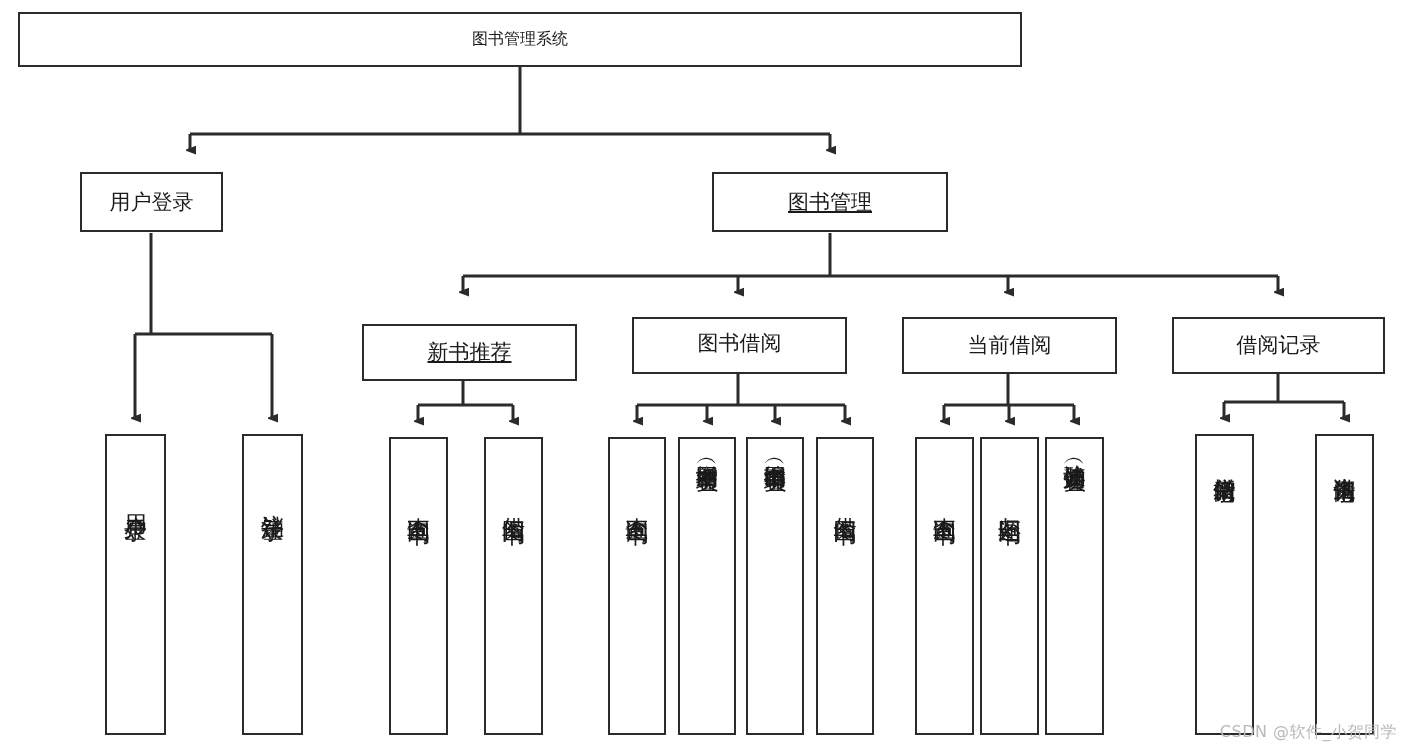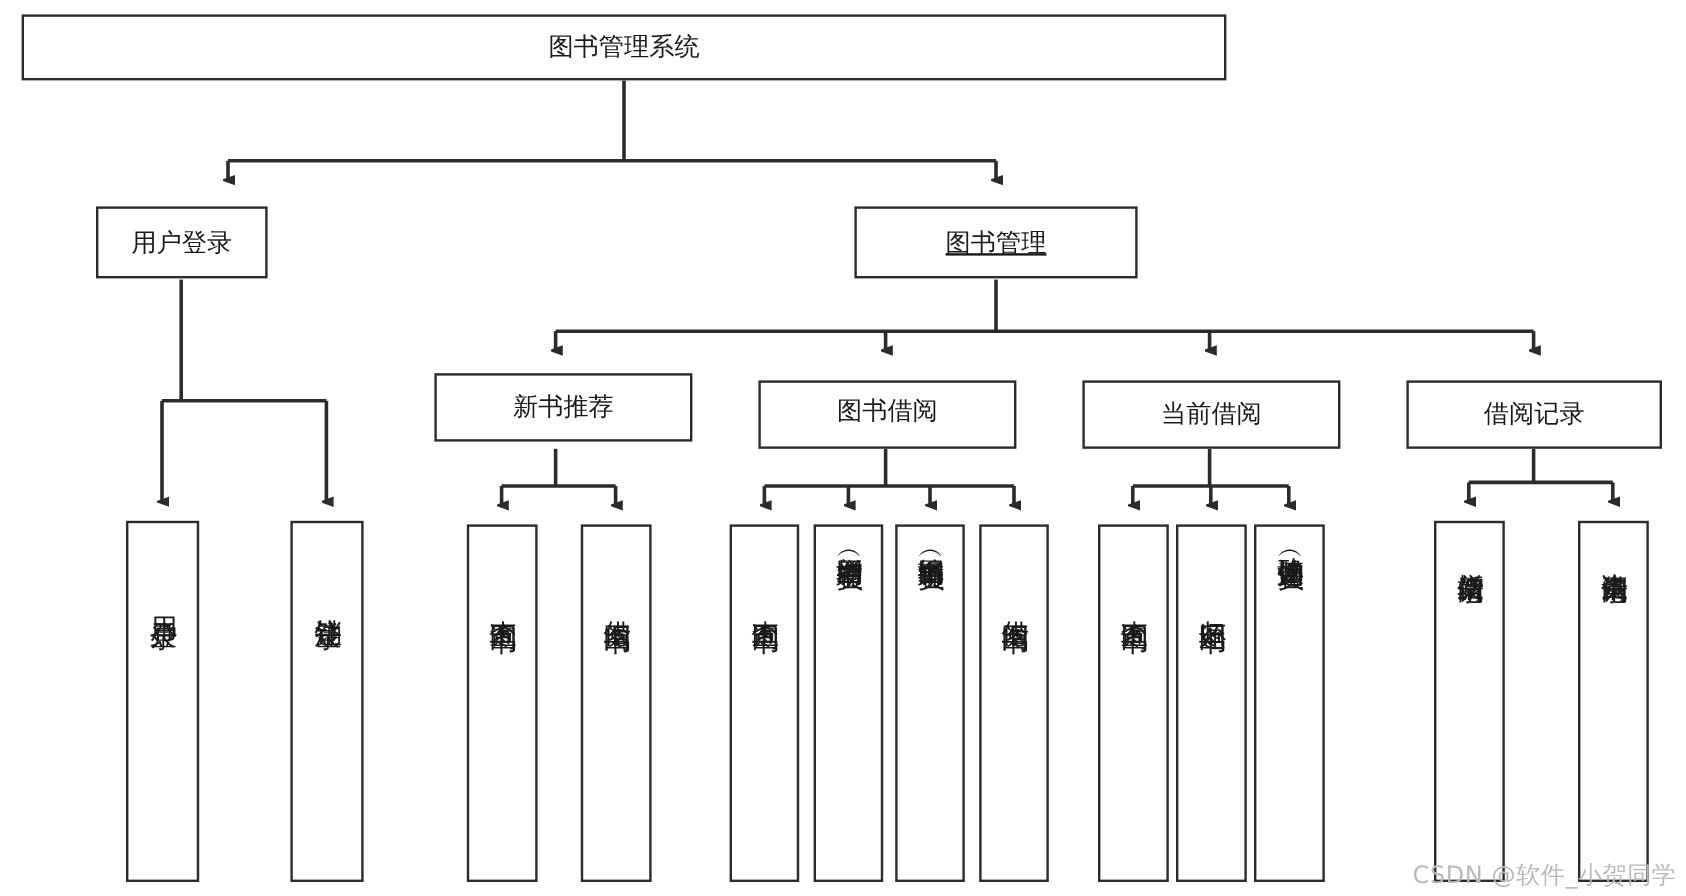--- a/index.html
+++ b/index.html
@@ -38,21 +38,21 @@
   }
   .node .label {
     text-align: center;
     line-height: 1.18;
     white-space: pre-line;
   }
   .node.horiz .label {
     font-size: 21px;
   }
   .node.root .label {
-    font-size: 21px;
+    font-size: 16px;
   }
   .node.vert {
     align-items: flex-start;
     justify-content: center;
     padding-top: 14px;
   }
   .node.vert .label {
     writing-mode: vertical-rl;
     text-orientation: upright;
     font-size: 23px;
@@ -61,21 +61,21 @@
     white-space: nowrap;
   }
   .node.vert.long .label {
     font-size: 22px;
     letter-spacing: 1px;
   }
   #watermark {
     position: absolute;
     right: 8px;
     bottom: 4px;
-    font-size: 20px;
+    font-size: 16px;
     color: #b9b9b9;
     letter-spacing: 0.5px;
     z-index: 5;
     white-space: nowrap;
   }
 </style>
 </head>
 <body>
 
 <div id="canvas">
@@ -134,21 +134,21 @@
     <span class="label">图书管理系统</span>
   </div>
 
   <div class="node horiz" style="left:80px; top:172px; width:143px; height:60px;">
     <span class="label">用户登录</span>
   </div>
   <div class="node horiz" style="left:712px; top:172px; width:236px; height:60px;text-decoration:underline;">
     <span class="label">图书管理</span>
   </div>
 
-  <div class="node horiz" style="left:362px; top:311px; width:215px; height:57px;">
+  <div class="node horiz" style="left:362px; top:324px; width:215px; height:57px;text-decoration:underline;">
     <span class="label">新书推荐</span>
   </div>
   <div class="node horiz" style="left:632px; top:317px; width:215px; height:57px;font-family:Liberation Mono, monospace;">
     <span class="label">图书借阅</span>
   </div>
   <div class="node horiz" style="left:1172px; top:317px; width:213px; height:57px;">
     <span class="label">借阅记录</span>
   </div>
   <div class="node horiz" style="left:902px; top:317px; width:215px; height:57px;">
     <span class="label">当前借阅</span>

